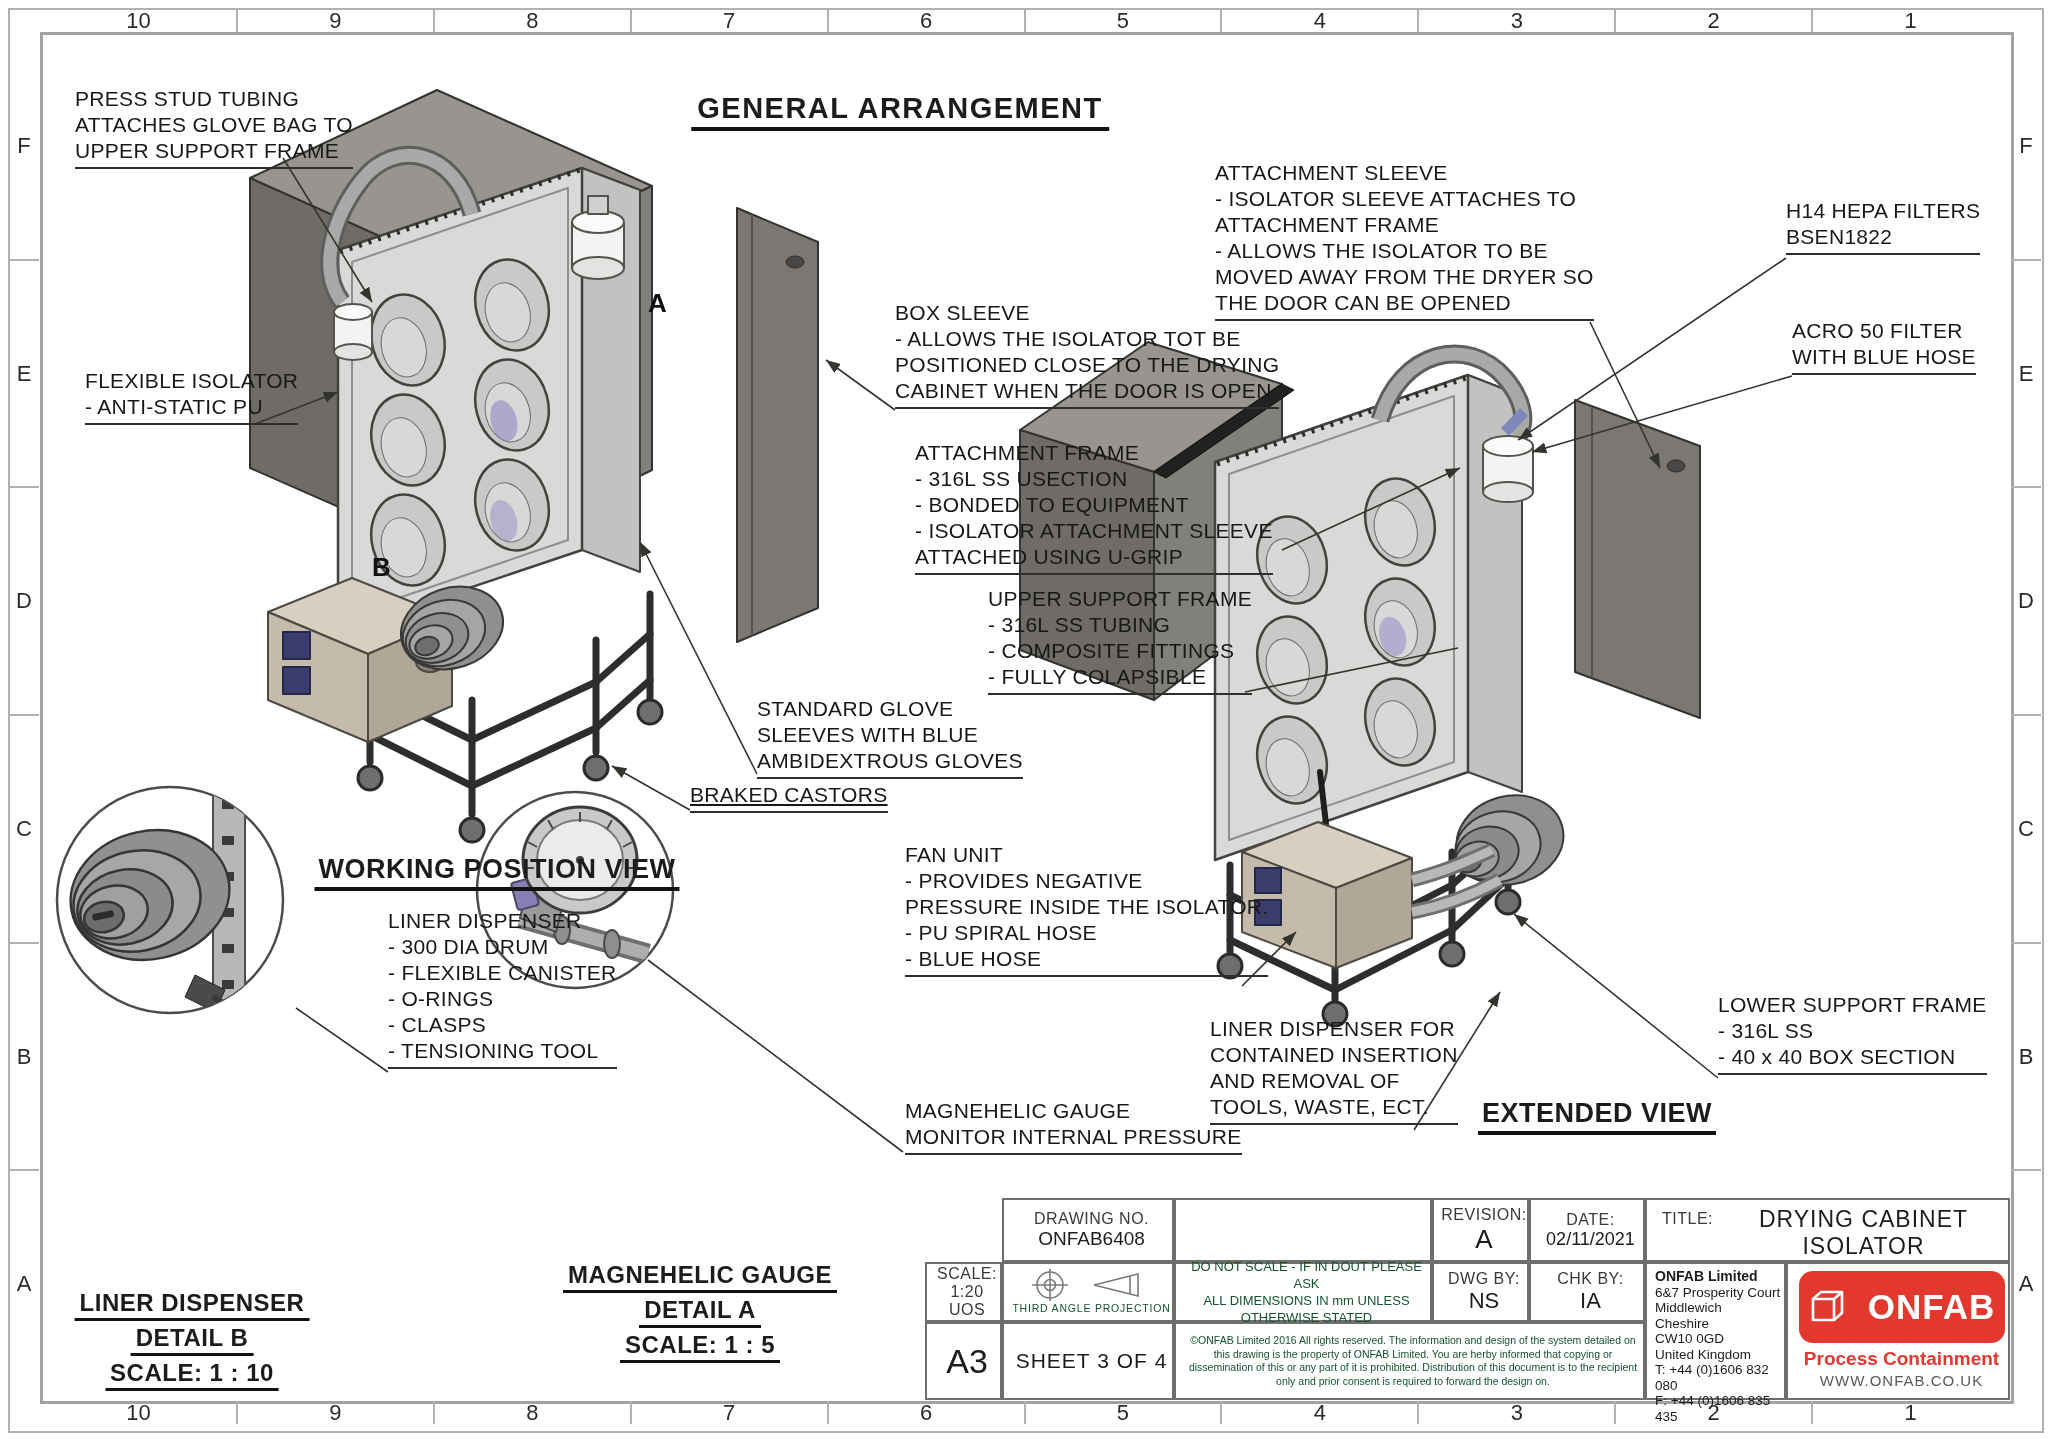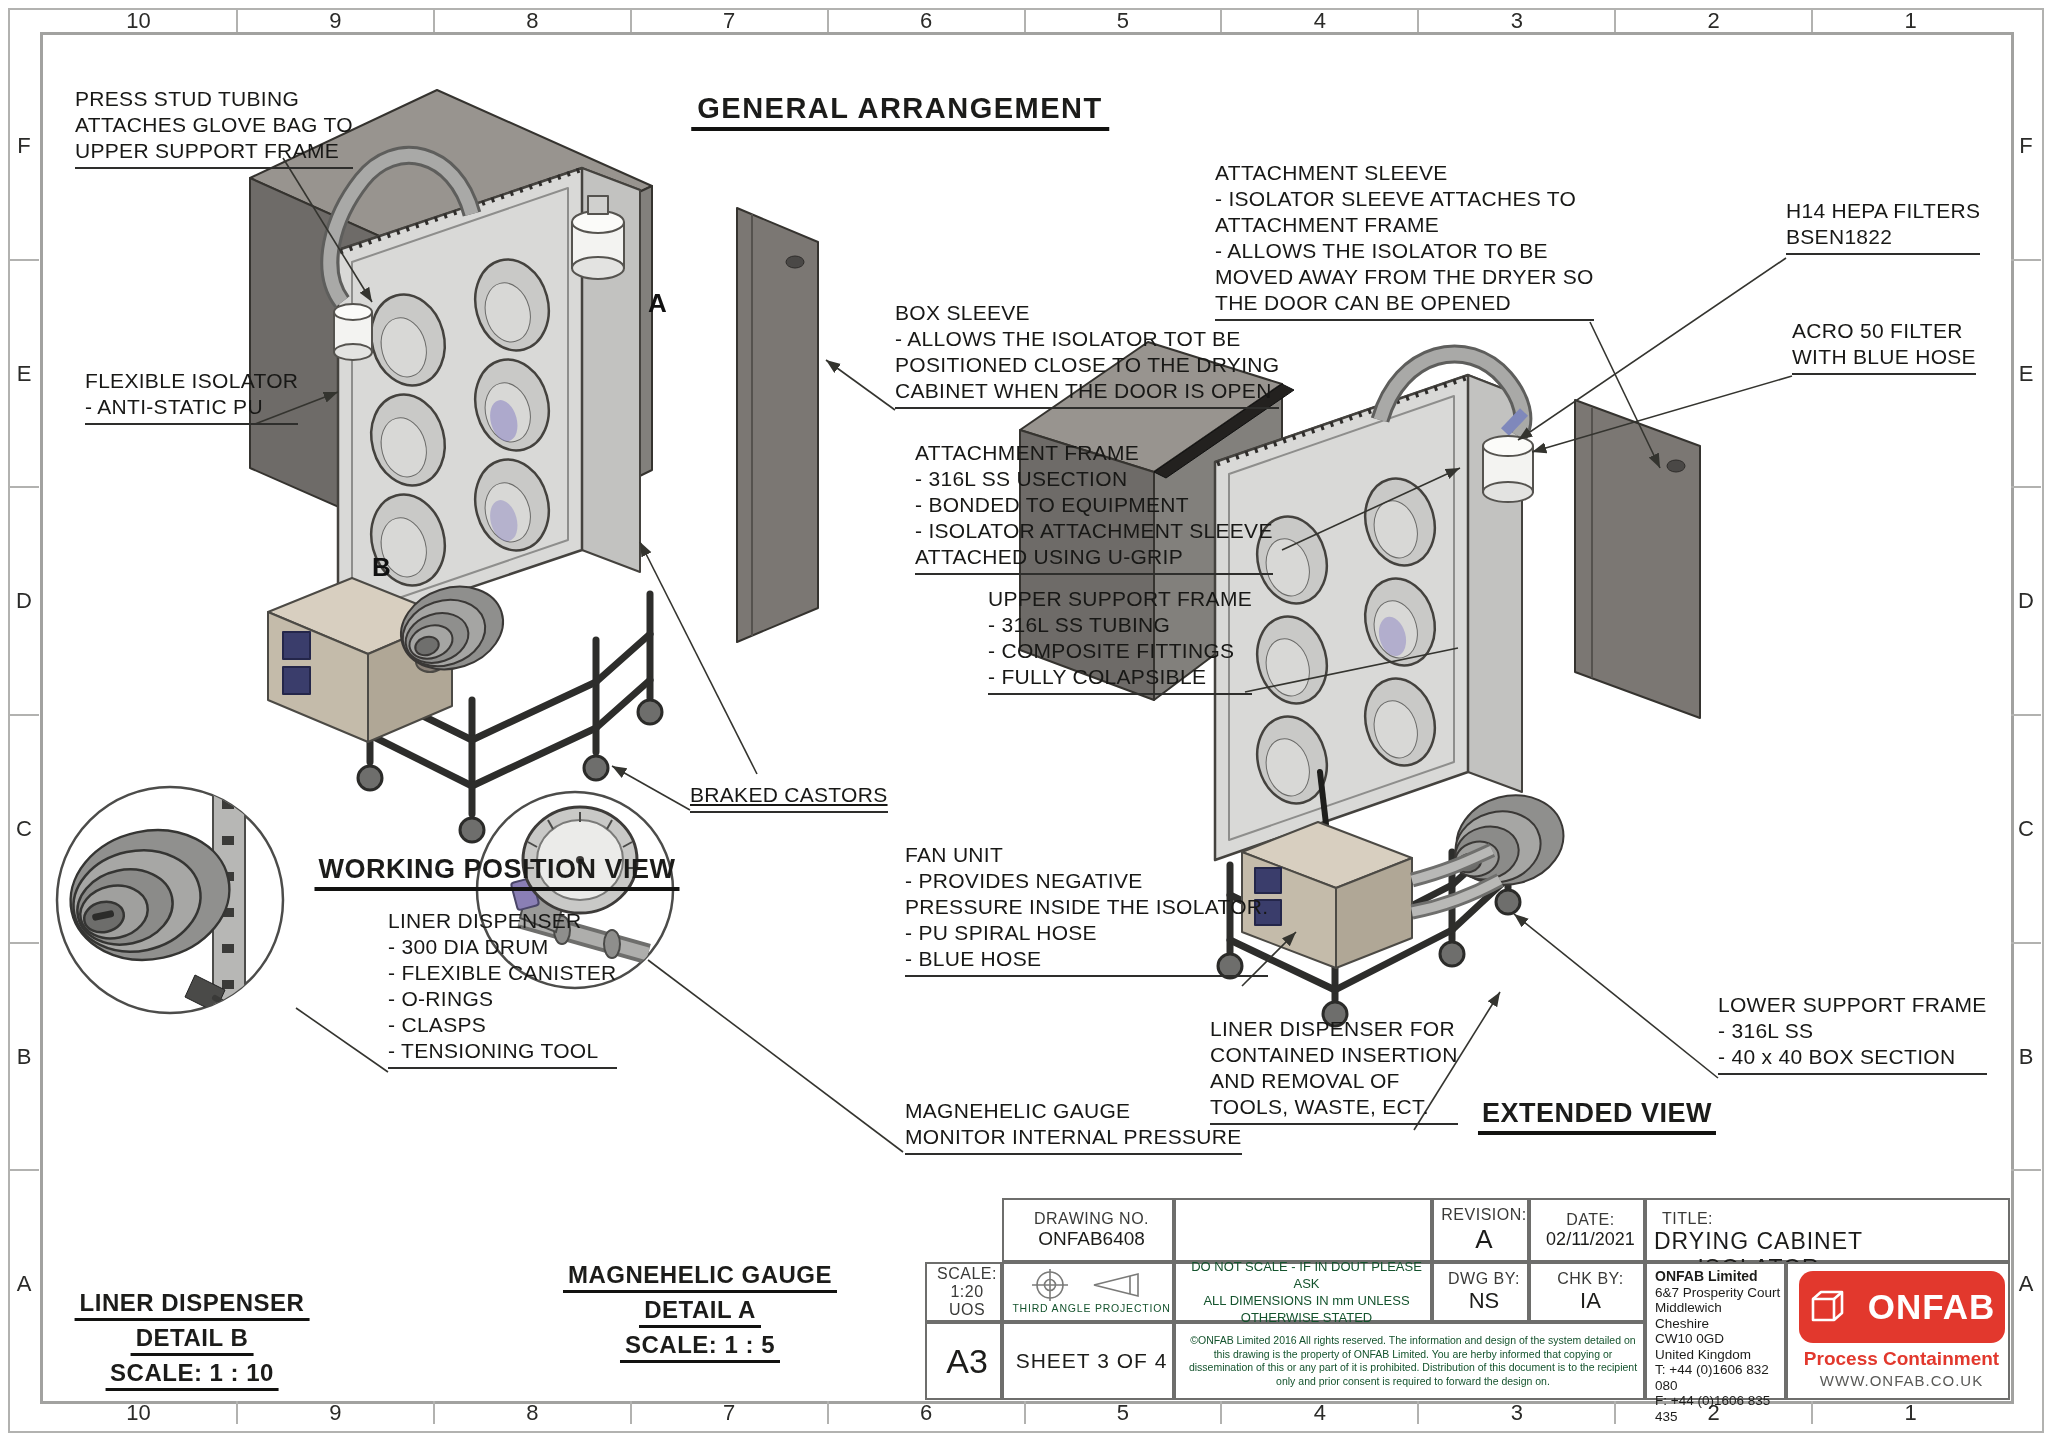--- a/index.html
+++ b/index.html
@@ -435,20 +435,25 @@
     <div class="ln">ATTACHED USING U-GRIP</div>
   </div>
 
   <div class="ann u" style="left:988px;top:586px;">
     <div class="ln">UPPER SUPPORT FRAME</div>
     <div class="ln">- 316L SS TUBING</div>
     <div class="ln">- COMPOSITE FITTINGS</div>
     <div class="ln">- FULLY COLAPSIBLE</div>
   </div>
 
+  <div class="ann u" style="left:757px;top:696px;">
+    <div class="ln">STANDARD GLOVE</div>
+    <div class="ln">SLEEVES WITH BLUE</div>
+    <div class="ln">AMBIDEXTROUS GLOVES</div>
+  </div>
 
   <div class="ann u" style="left:690px;top:782px;text-decoration:underline;">
     <div class="ln">BRAKED CASTORS</div>
   </div>
 
   <div class="ann u" style="left:388px;top:908px;">
     <div class="ln">LINER DISPENSER</div>
     <div class="ln">- 300 DIA DRUM</div>
     <div class="ln">- FLEXIBLE CANISTER</div>
     <div class="ln">- O-RINGS</div>
@@ -505,21 +510,21 @@
   </div>
   <div class="tb-cell" style="left:1174px;top:1198px;width:258px;height:64px;"></div>
   <div class="tb-cell" style="left:1432px;top:1198px;width:97px;height:64px;">
     <div class="tb-label">REVISION:</div>
     <div class="tb-val tb-big">A</div>
   </div>
   <div class="tb-cell" style="left:1529px;top:1198px;width:116px;height:64px;">
     <div class="tb-label">DATE:</div>
     <div class="tb-val" style="font-size:18px;">02/11/2021</div>
   </div>
-  <div class="tb-cell" style="left:1645px;top:1198px;width:365px;height:64px;flex-direction:column;align-items:flex-start;justify-content:flex-start;padding-top:6px;">
+  <div class="tb-cell" style="left:1645px;top:1198px;width:365px;height:64px;flex-direction:row;align-items:flex-start;justify-content:flex-start;padding-top:6px;">
     <div class="tb-label" style="margin:4px 6px 0 8px;">TITLE:</div>
     <div style="flex:1;text-align:center;">
       <div class="tb-val" style="font-size:23px;letter-spacing:1px;">DRYING CABINET</div>
       <div class="tb-val" style="font-size:23px;letter-spacing:1px;">ISOLATOR</div>
     </div>
   </div>
 
   <div class="tb-cell" style="left:925px;top:1262px;width:77px;height:60px;">
     <div class="tb-label">SCALE:</div>
     <div class="tb-label">1:20</div>

